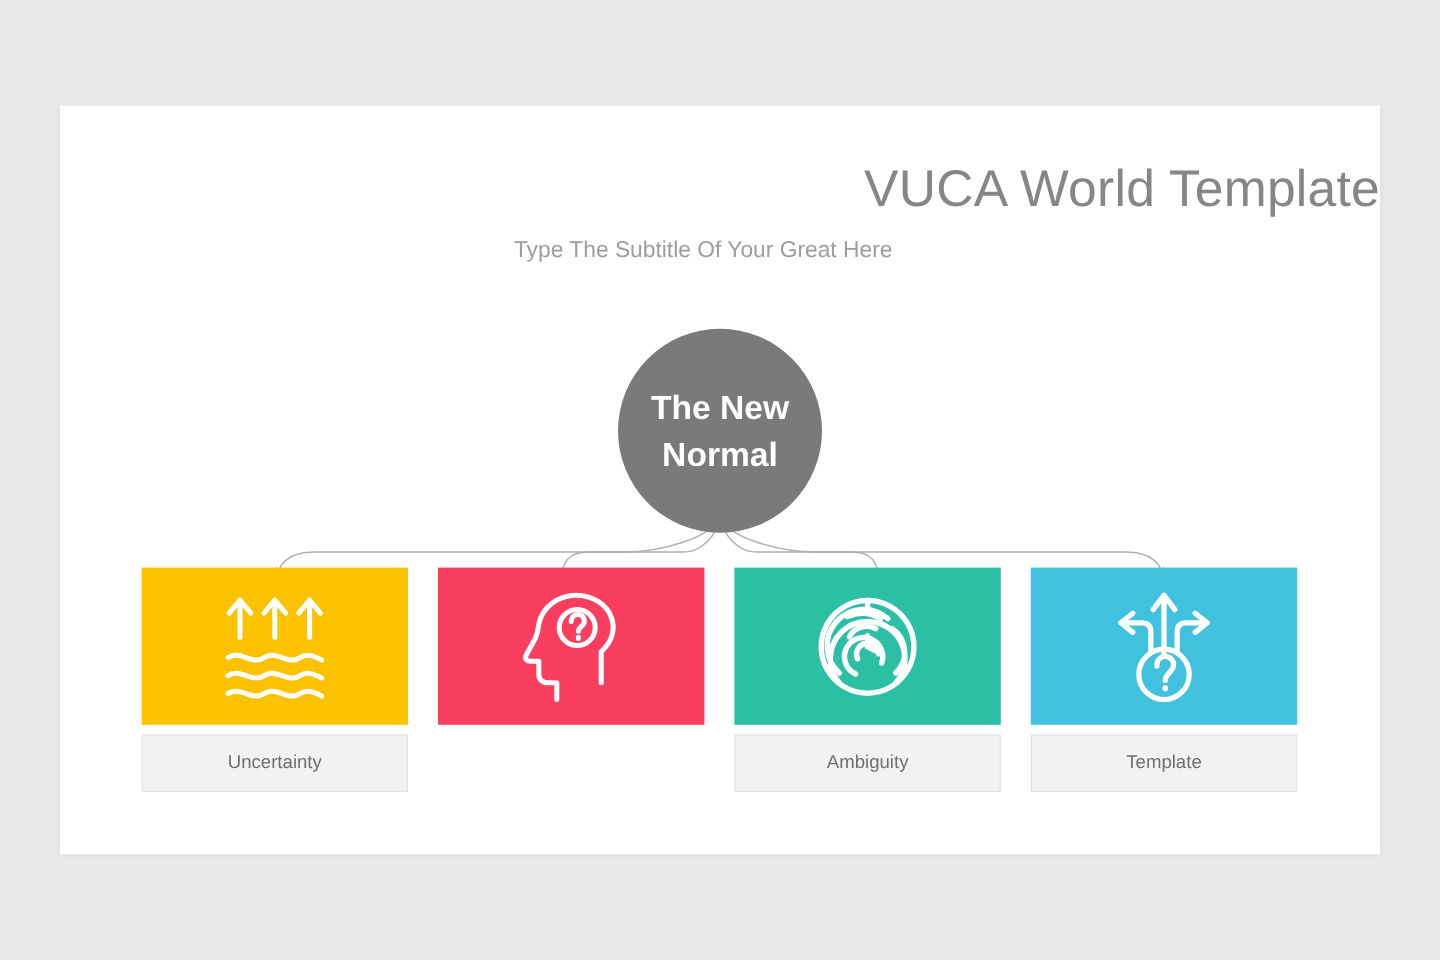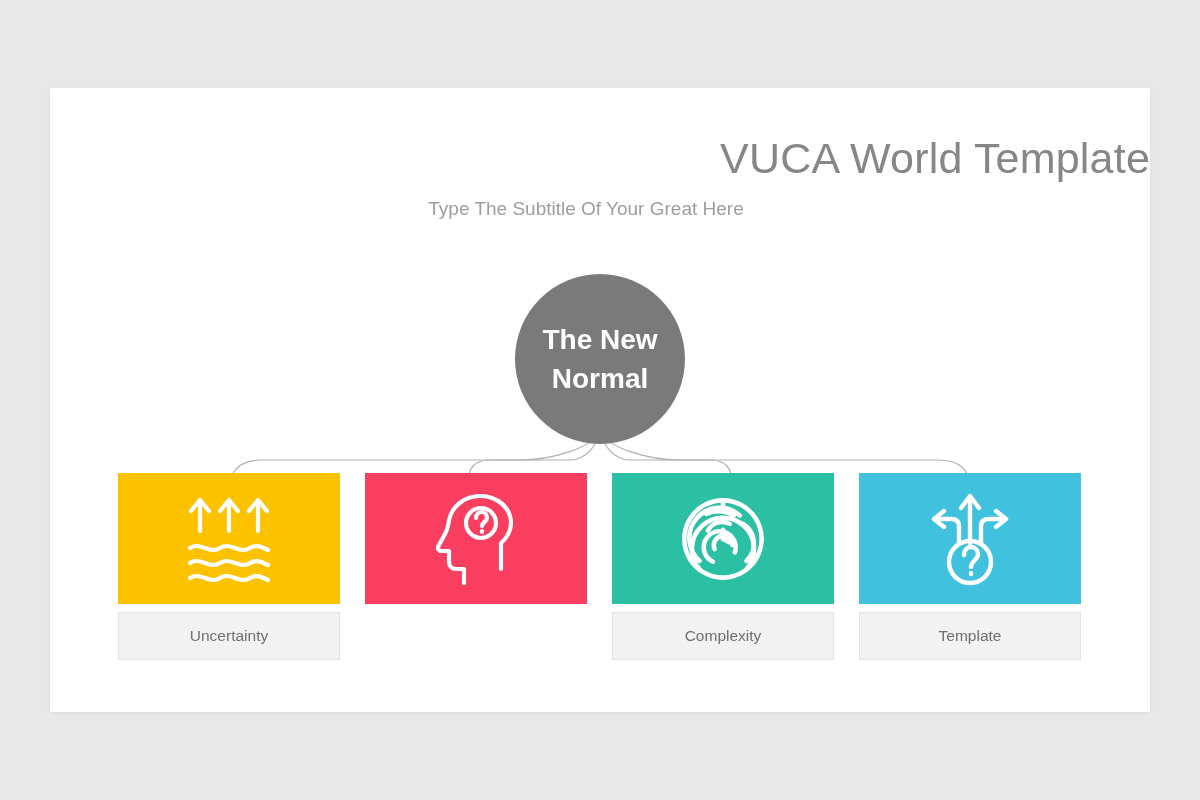--- a/index.html
+++ b/index.html
@@ -169,21 +169,21 @@
             <path d="M63 22 A37 37 0 0 0 30 20"></path>
             <path d="M22 76 A28 28 0 1 1 70 22"></path>
             <path d="M78 76 A28 28 0 0 0 74 32"></path>
             <path d="M38 77 A19 19 0 1 1 64 66"></path>
             <path d="M32 40 A19 19 0 0 1 58 32"></path>
             <path d="M40 62 A11 11 0 1 1 61 57"></path>
             <path d="M50 39 L50 50 L62 56"></path>
           </g>
         </svg>
       </div>
-      <div class="card-label">Complexity</div>
+      <div class="card-label">Ambiguity</div>
     </div>
 
     <div class="card">
       <div class="tile" style="background:#40c1de">
         <svg width="86" height="94" viewBox="0 0 86 94">
           <g fill="none" stroke="#ffffff" stroke-width="4.4" stroke-linecap="round" stroke-linejoin="round">
             <path d="M43 52 L43 6"></path>
             <path d="M34 16 L43 4 L52 16"></path>
             <path d="M32 52 L32 34 C 32 29, 29 27, 24 27 L 8 27"></path>
             <path d="M17 19 L7 27 L17 35"></path>

